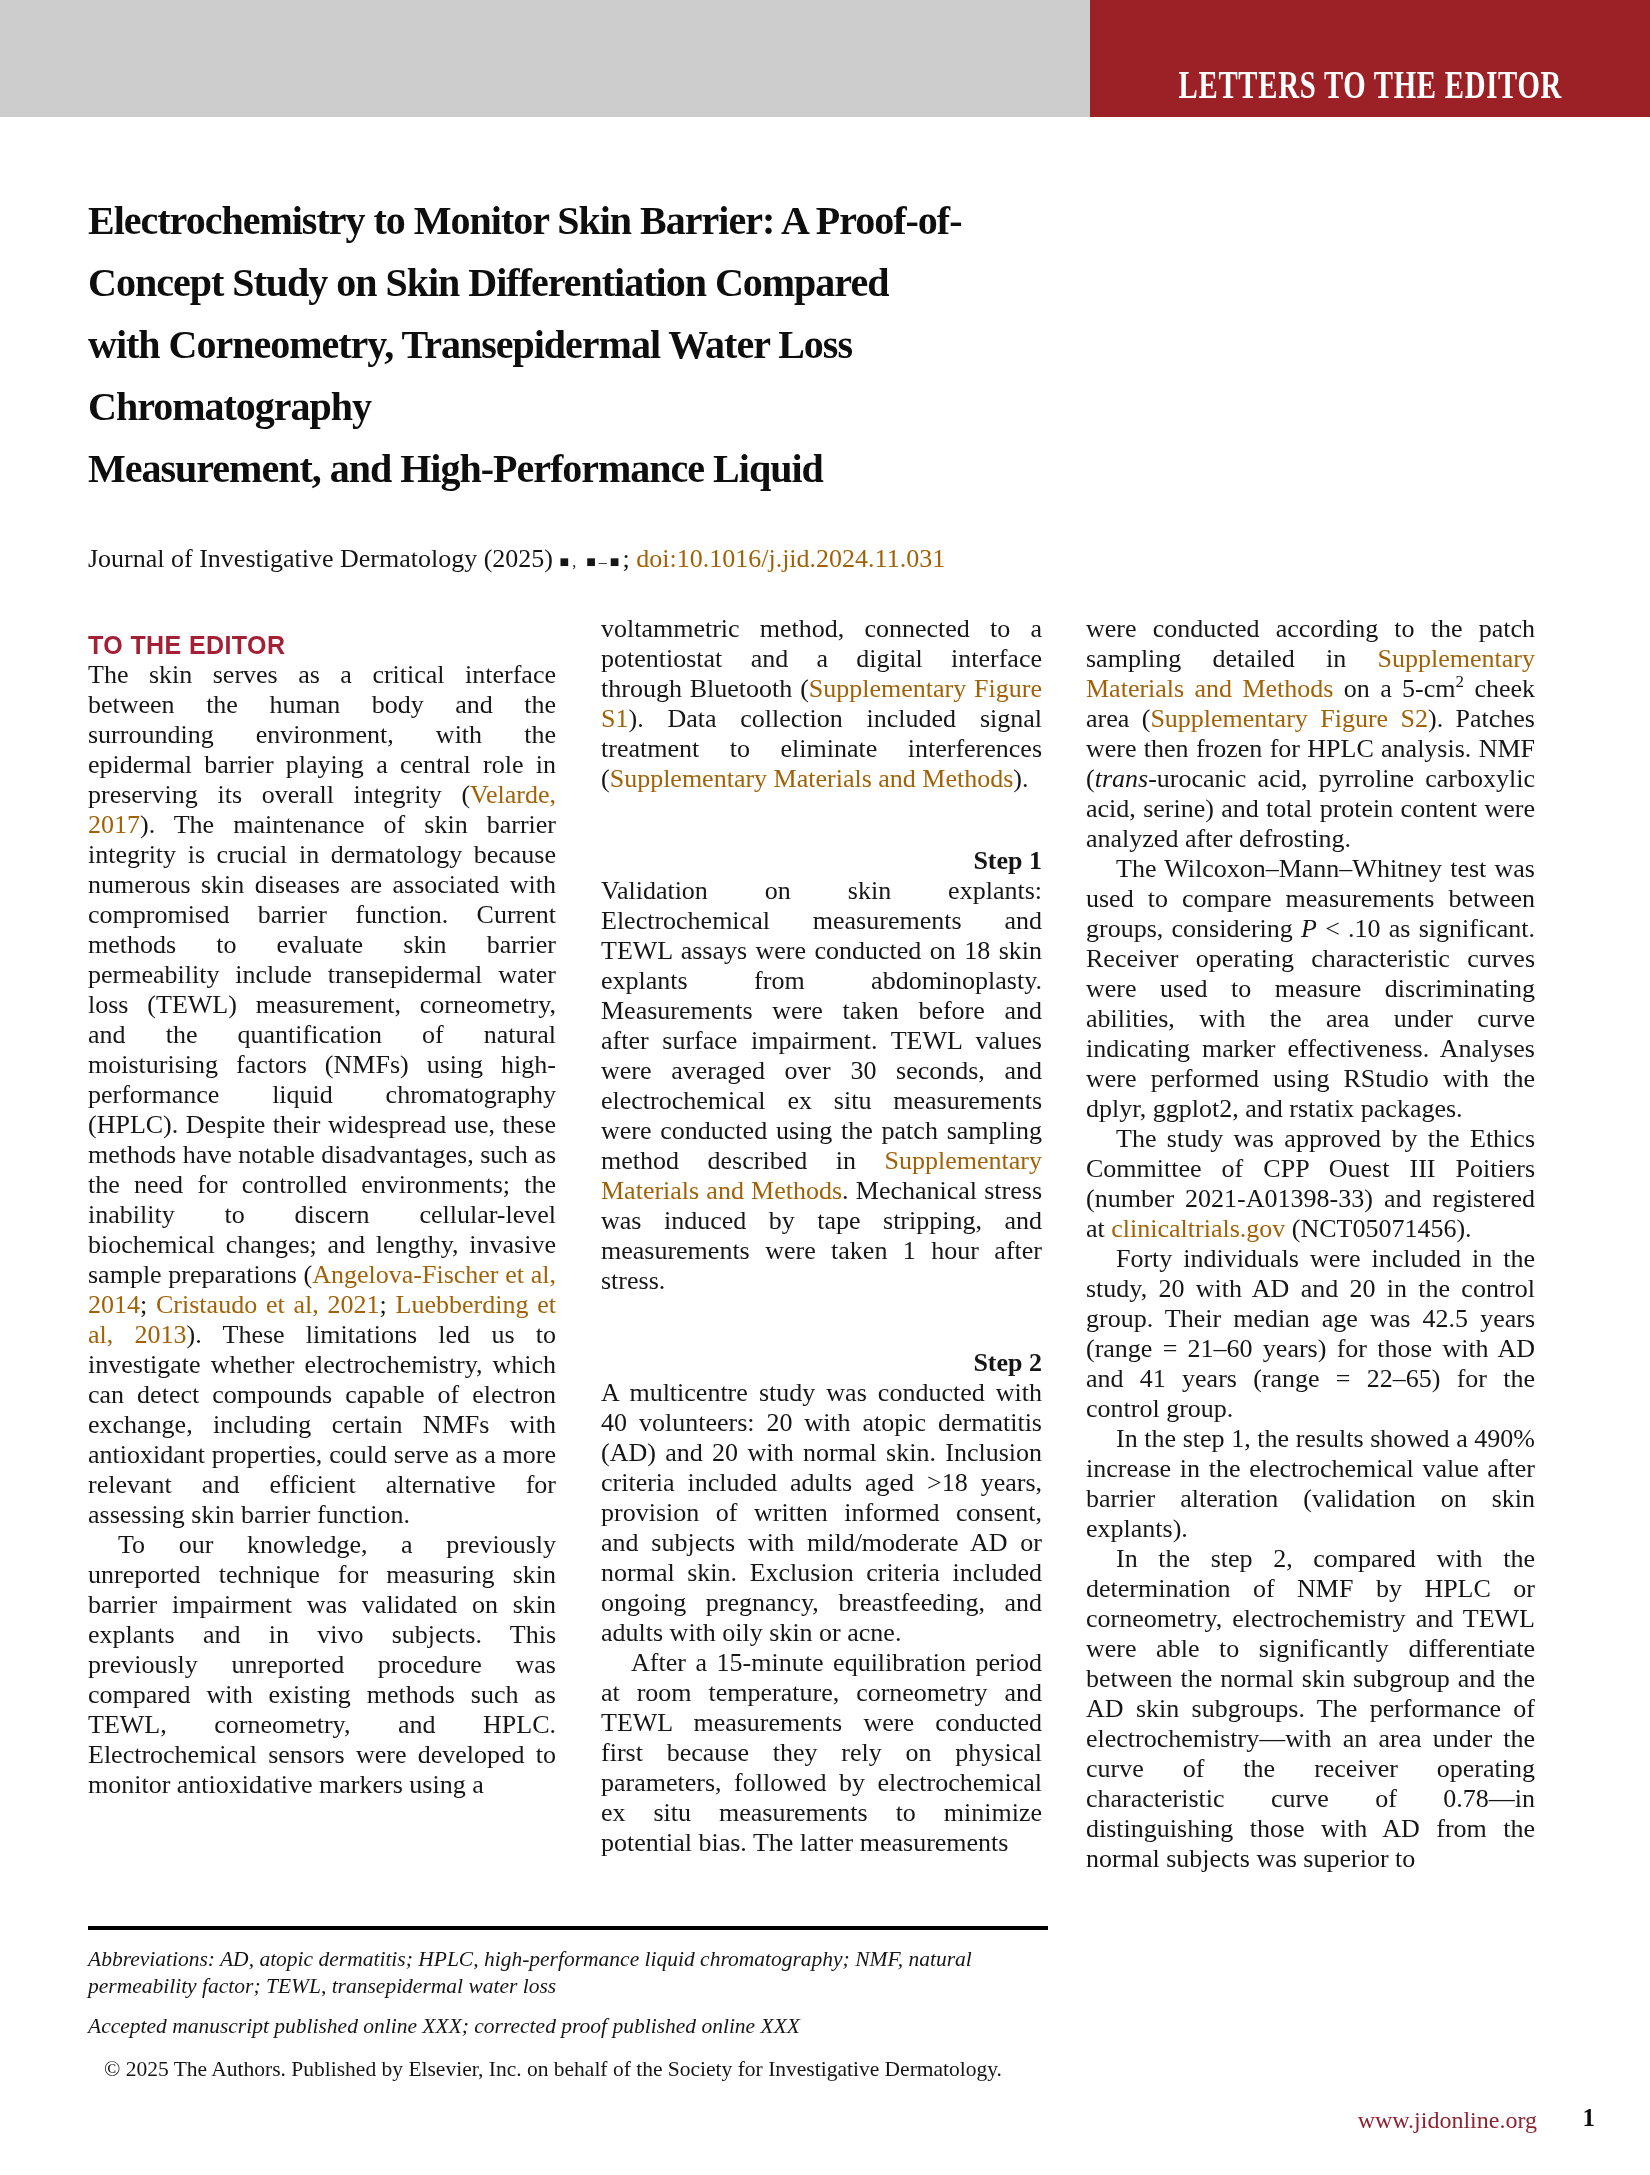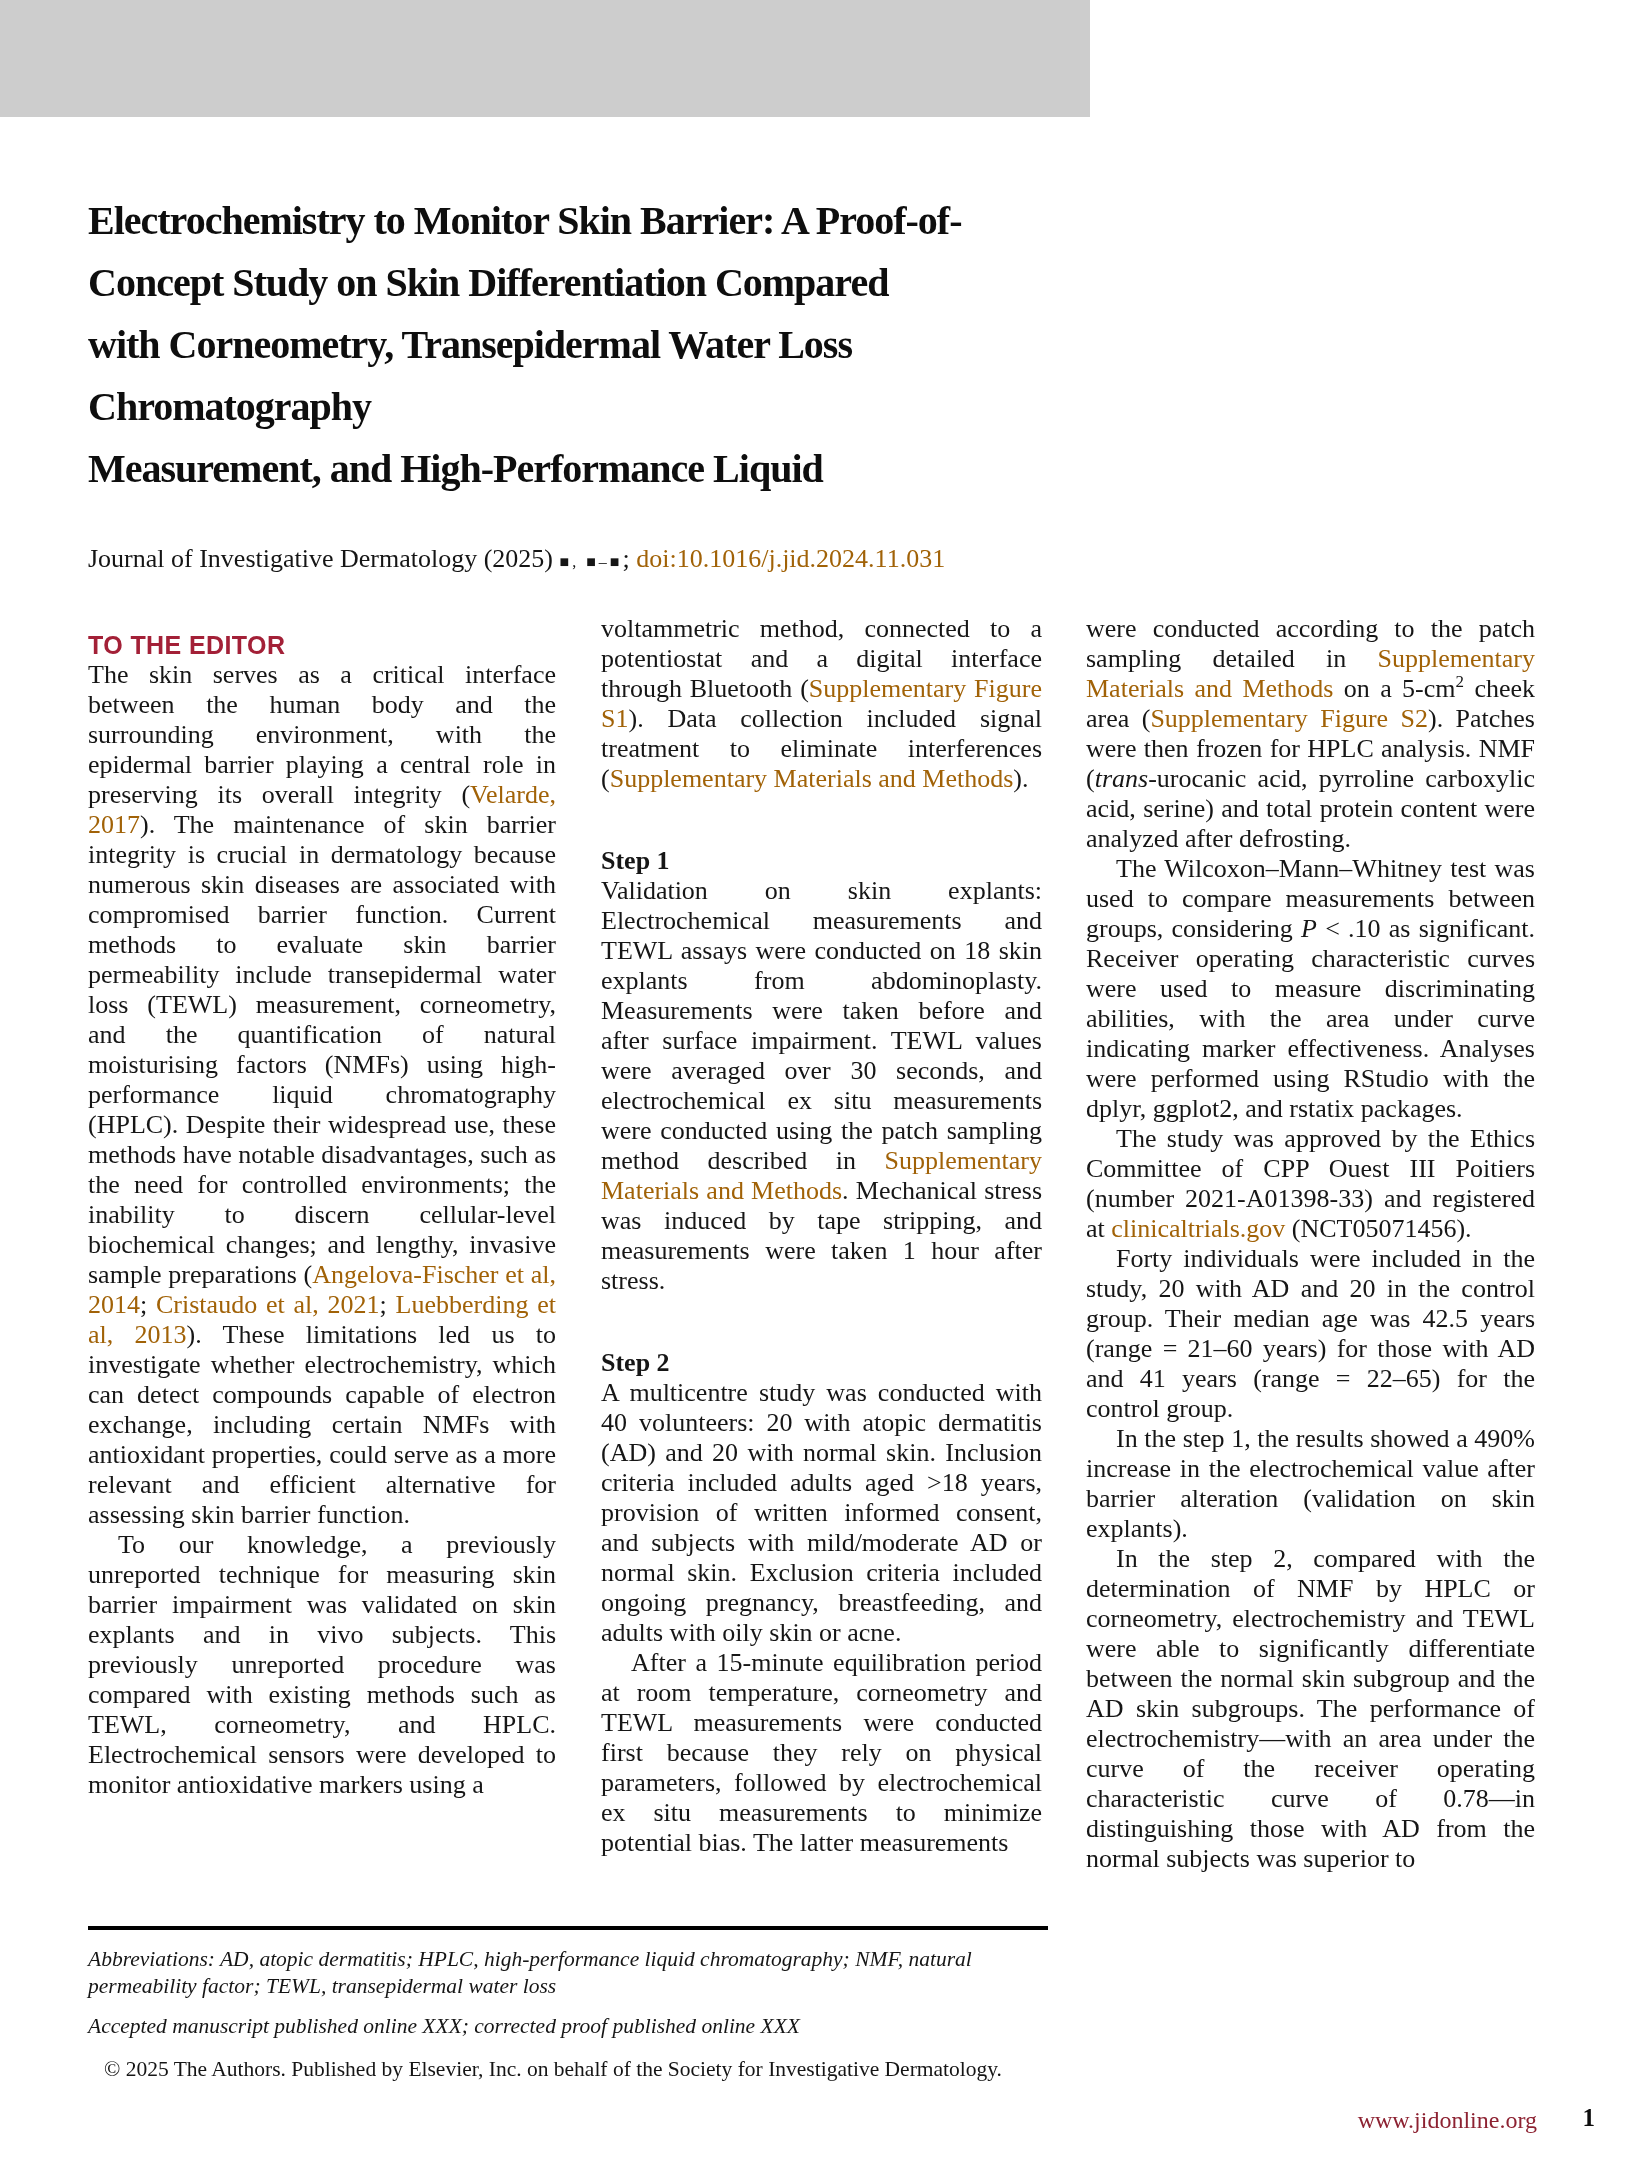--- a/index.html
+++ b/index.html
@@ -35,38 +35,41 @@
   .col-1 { left:88px;  top:610px; width:468px; height:1310px;margin-top:20px; }
   .col-2 { left:601px; top:614px; width:441px; height:1306px; }
   .col-3 { left:1086px;top:614px; width:449px; height:1470px; }
 
   h2.to-editor {
     font-family:"Liberation Sans", sans-serif; font-weight:700; font-size:25px;
     line-height:30px; color:#a32037; letter-spacing:0.4px; margin:0; text-align:left;
   }
   .para { margin:0; }
   .para.indent { text-indent:30px; }
-  h3.step { font-size:26px; font-weight:700; line-height:30px; margin:52px 0 0 0; text-align:left; }
+  h3.step { font-size:26px; font-weight:700; line-height:30px; margin:52px 0 0 0; text-align:right; }
 
   
   .footnote { position:absolute; left:88px; top:1926px; width:960px; font-size:21.5px; line-height:27px; }
   .fn-rule { height:0; border-top:4px solid #000000; margin-bottom:16px; }
   .fn-italic { font-style:italic; margin:0 0 13px 0; }
   .fn-copy { margin:16px; }
 
   
   .footer-site { position:absolute; right:113px; top:2106px; color:#8d2232; font-size:24px; line-height:28px; }
   .footer-page { position:absolute; right:55px;  top:2104px; color:#0d0d0d; font-weight:700; font-size:25px; line-height:28px; }
 </style>
 </head>
 <body>
 
 <div class="page">
 
   <div class="band-gray"></div>
+  <div class="band-red">
+    <span class="banner-label">LETTERS TO THE EDITOR</span>
+  </div>
 
   <div class="title-block">
     <div class="title-line">Electrochemistry to Monitor Skin Barrier: A Proof-of-</div>
     <div class="title-line">Concept Study on Skin Differentiation Compared</div>
     <div class="title-line">with Corneometry, Transepidermal Water Loss</div>
     <div class="title-line">Chromatography</div>
     <div class="title-line">Measurement, and High-Performance Liquid</div>
   </div>
 
   <div class="citation"><span class="seg-b">Journal of Investigative Dermatology </span><span>(2025) </span><span class="seg-sq">■, ■–■</span><span>; </span><span class="seg-link">doi:10.1016/j.jid.2024.11.031</span></div>

